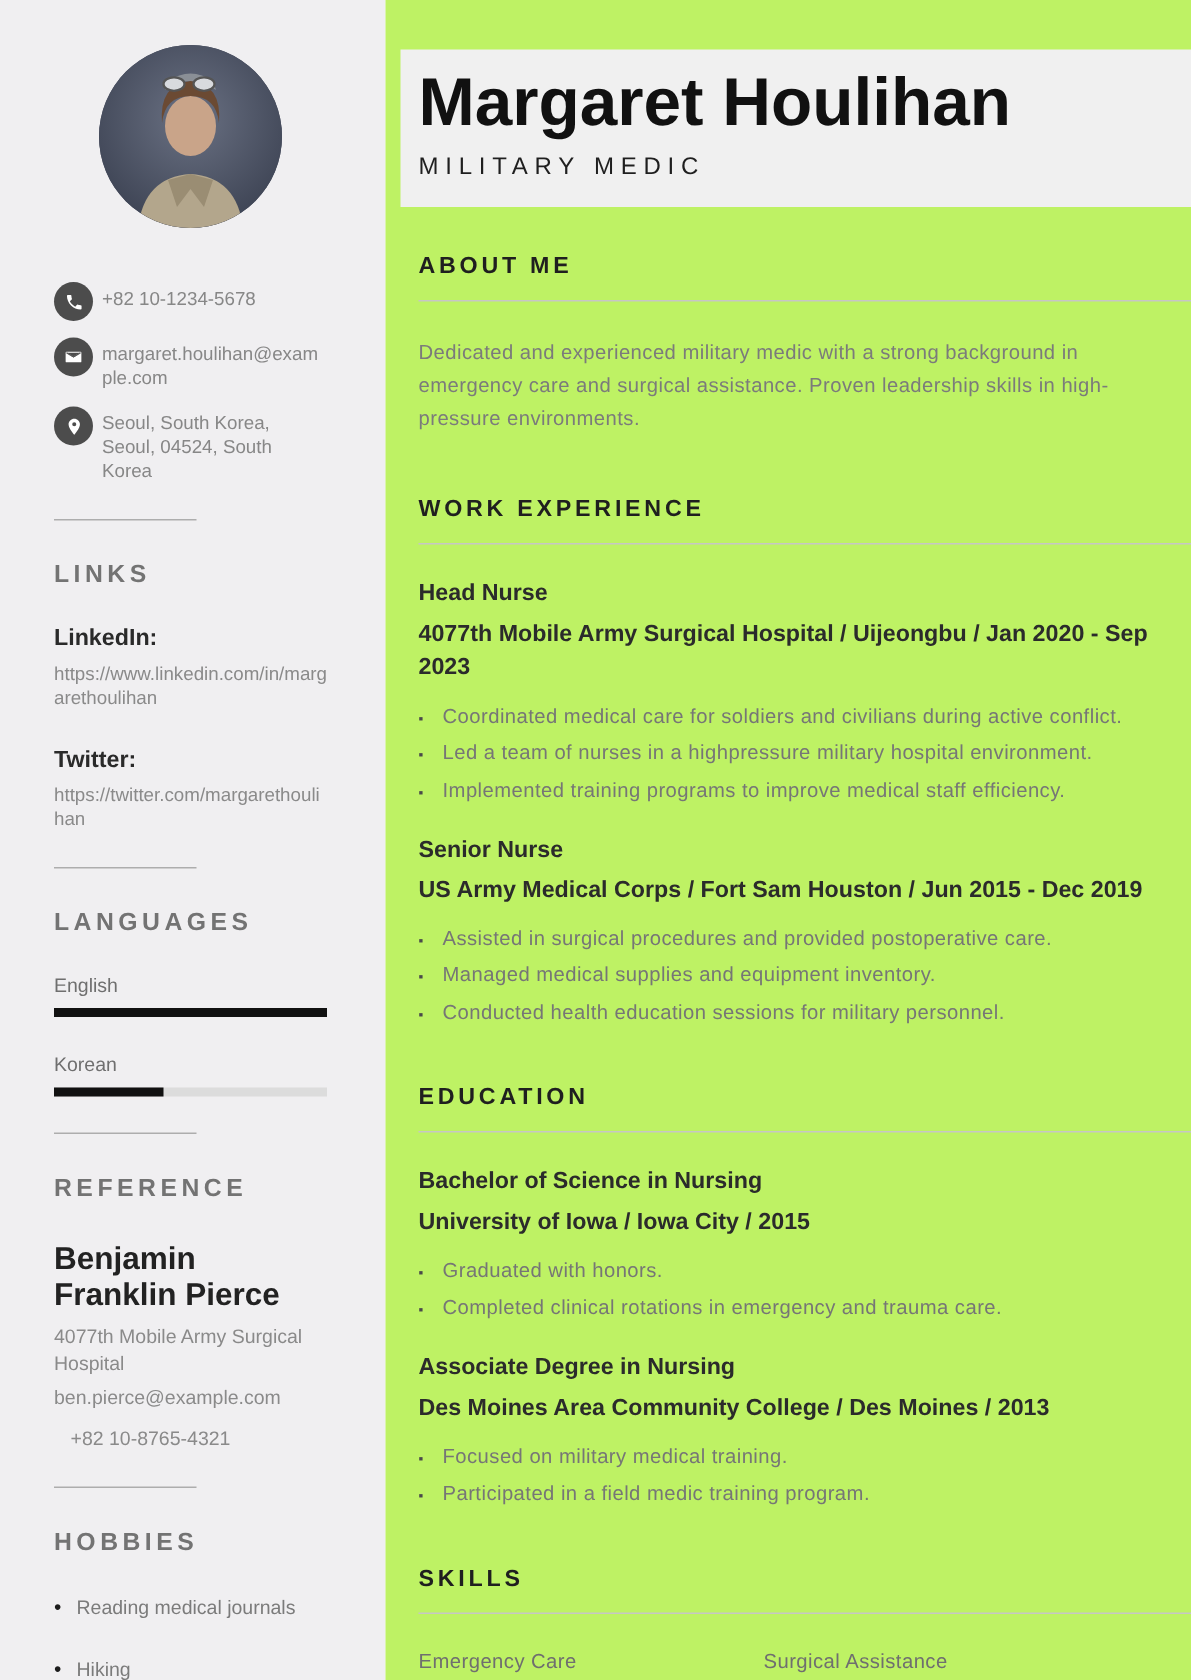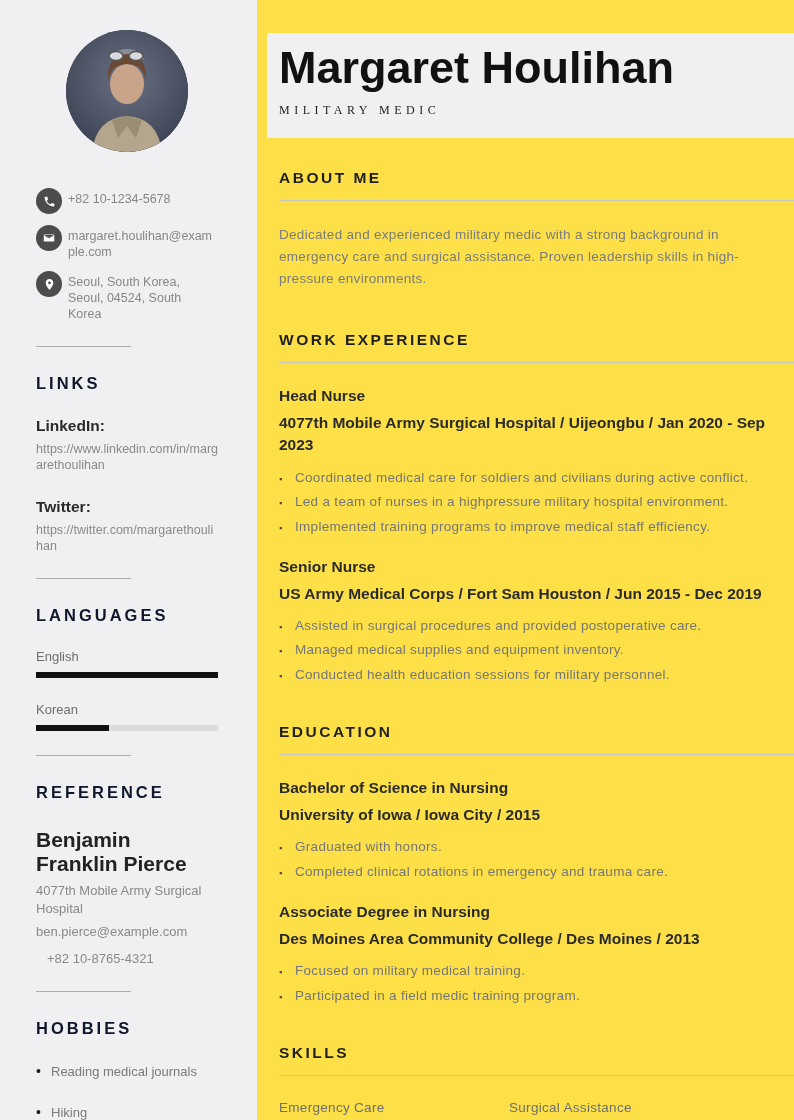--- a/index.html
+++ b/index.html
@@ -41,21 +41,21 @@
     padding-top: 4px; width: 152px;
   }
   .contact-text.break { word-break: break-all; }
 
   .side-divider {
     border: none; border-top: 1px solid #adadad;
     width: 95px; margin: 24px 0 0 0;
   }
   .side-heading {
     font-size: 16.5px; font-weight: 700; letter-spacing: 3px;
-    color: #0f172a; margin-top: 27px;
+    color: #737373; margin-top: 27px;
   }
   .link-label { font-size: 15.5px; font-weight: 600; color: #2a2a2a; margin-top: 24px; }
   .link-url {
     font-size: 12.5px; color: #8a8a8a; line-height: 1.3;
     margin-top: 6px; word-break: break-all; width: 182px;
     text-decoration: none; display: block;
   }
 
   .lang-label { font-size: 13px; color: #6f6f6f; margin-top: 24px; }
   .lang-track { width: 182px; height: 6px; background: #dcdcdc; margin-top: 8px; }
@@ -68,27 +68,27 @@
   .hobby-list { list-style: none; margin-top: 12px; }
   .hobby-list li {
     font-size: 13px; color: #7b7b7b; margin-top: 26px;
     padding-left: 15px; position: relative;
   }
   .hobby-list li::before {
     content: "•"; color: #1c1c1c; position: absolute; left: 0; top: -1px; font-size: 14px;
   }
 
   
-  .main { position: absolute; left: 257px; top: 0; width: 537px; height: 1120px; background: #fde047; }
+  .main { position: absolute; left: 257px; top: 0; width: 537px; height: 1120px; background: #bef264; }
   .band {
     margin: 33px 0 0 10px; height: 105px;
     background: #f0f0f0; padding: 9px 0 0 12px;
   }
   .person-name { font-size: 45px; font-weight: 700; color: #111; letter-spacing: 0; }
-  .person-title { font-size: 12px; letter-spacing: 4.5px; color: #1f1f1f; margin-top: 9px; font-weight: 500; font-family: Liberation Serif, serif; }
+  .person-title { font-size: 16px; letter-spacing: 4.5px; color: #1f1f1f; margin-top: 9px; font-weight: 500; }
 
   .content { padding-left: 22px; }
   .section-heading {
     font-size: 15.5px; font-weight: 600; letter-spacing: 2.5px; color: #1f1f1f;
     border-bottom: 1px solid #c6c6c6; padding-bottom: 13px;
   }
   .mt-about { margin-top: 31px; }
   .mt-section { margin-top: 41px; }
 
   .about-text {

